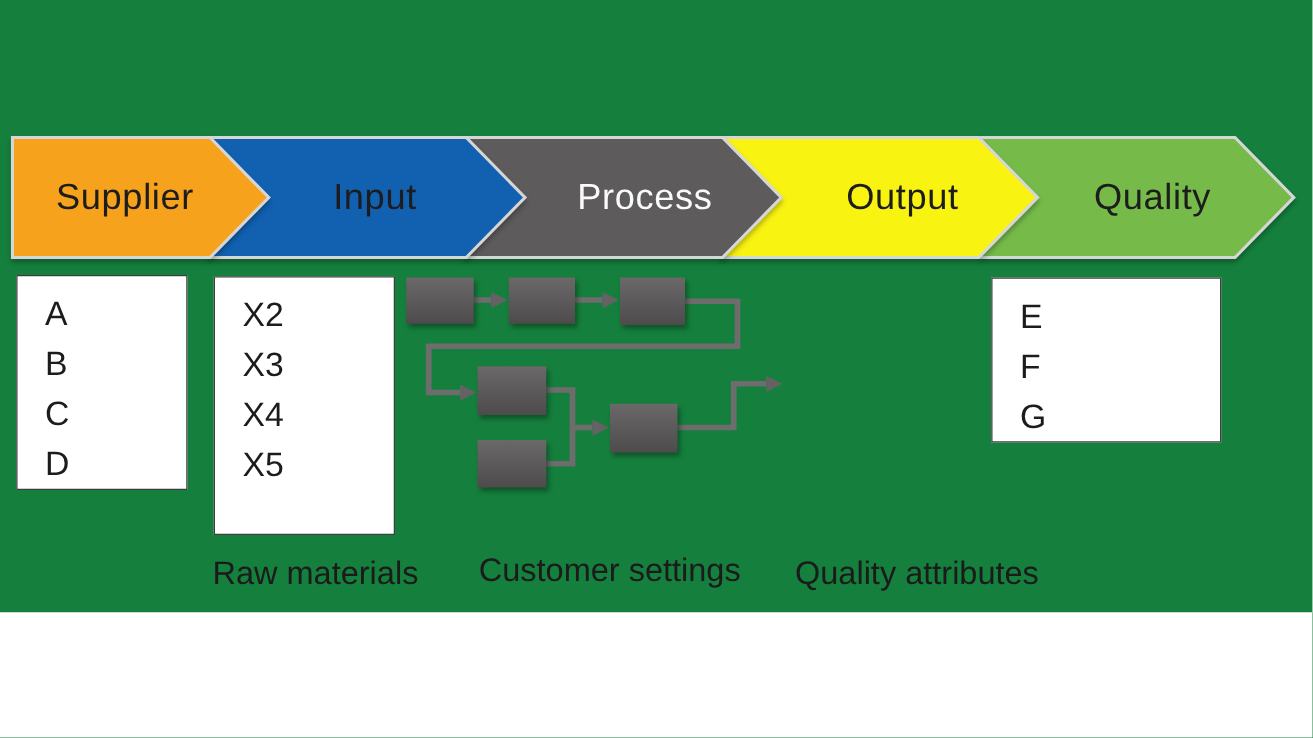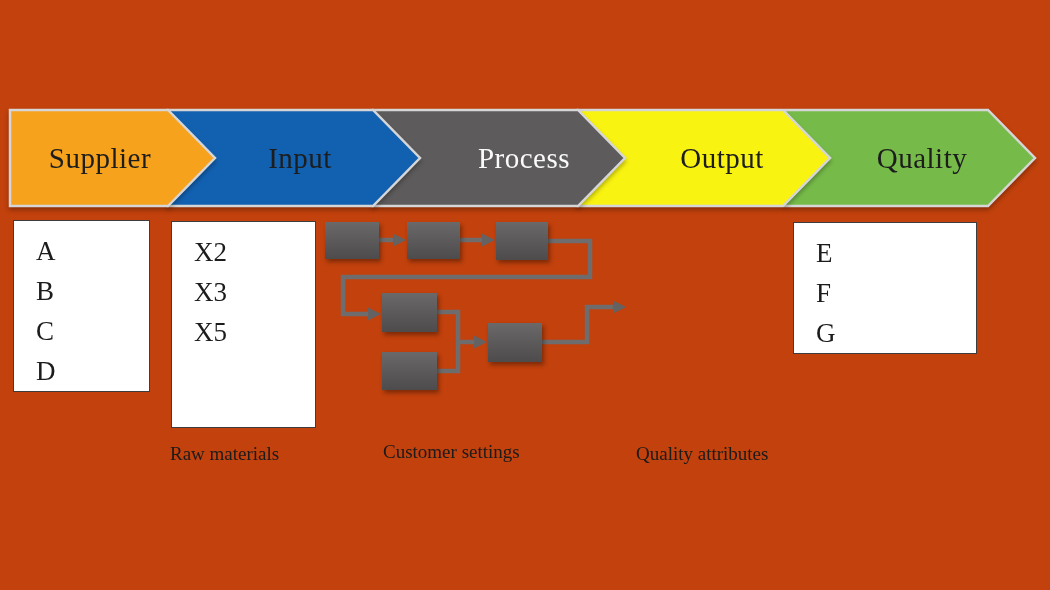--- a/index.html
+++ b/index.html
@@ -1,18 +1,18 @@
 <!DOCTYPE html>
 <html><head>
 <meta charset="utf-8">
 <style>
   html,body{margin:0;padding:0;background:#ffffff;}
   .stage{
-    position:relative;width:1050px;height:590px;background:#c2410c;overflow:hidden;
-    font-family:Liberation Serif, serif;color:#1c1c1c;
+    position:relative;width:1050px;height:490px;background:#15803d;overflow:hidden;
+    font-family:Liberation Sans, sans-serif;color:#1c1c1c;
   }
   .layer{position:absolute;left:0;top:0;width:1050px;height:590px;}
   svg .chev{stroke:#d6d6d6;stroke-width:2.5;filter:drop-shadow(0 3px 2px rgba(0,0,0,0.28));}
   svg .pbox{fill:url(#boxGrad);filter:drop-shadow(2px 3px 2px rgba(0,0,0,0.35));}
   svg .conn{fill:none;stroke:#6e6c6c;stroke-width:4.5;}
   svg .ahead{fill:#646263;stroke:none;}
   .stage-label{
     position:absolute;top:110px;height:96px;line-height:96px;width:160px;
     text-align:center;font-size:29px;letter-spacing:0.5px;color:#1d1d1d;
   }
@@ -23,21 +23,21 @@
   .lbl-output{left:642px;}
   .lbl-customer{left:842px;}
   .list-box{
     position:absolute;background:#ffffff;border:1.5px solid #3d3d3d;
     box-sizing:border-box;padding:10px 0 0 22px;font-size:27px;line-height:40px;
   }
   .box-supplier{left:13px;top:220px;width:137px;height:172px;}
   .box-input{left:171px;top:221px;width:145px;height:207px;}
   .box-output{left:629px;top:222px;width:155px;height:171px;}
   .box-customer{left:793px;top:222px;width:184px;height:132px;}
-  .caption{position:absolute;font-size:19px;color:#1b1b1b;white-space:nowrap;}
+  .caption{position:absolute;font-size:26px;color:#1b1b1b;white-space:nowrap;}
   .cap-raw{left:170px;top:443px;}
   .cap-proc{left:383px;top:441px;}
   .cap-qual{left:636px;top:443px;}
 </style>
 </head>
 <body>
 
 <div class="stage">
 
   <svg class="layer" viewBox="0 0 1050 590">
@@ -83,20 +83,21 @@
   <div class="list-box box-supplier">
     <div>A</div>
     <div>B</div>
     <div>C</div>
     <div>D</div>
   </div>
 
   <div class="list-box box-input">
     <div>X2</div>
     <div>X3</div>
+    <div>X4</div>
     <div>X5</div>
   </div>
 
 
   <div class="list-box box-customer">
     <div>E</div>
     <div>F</div>
     <div>G</div>
   </div>
 

